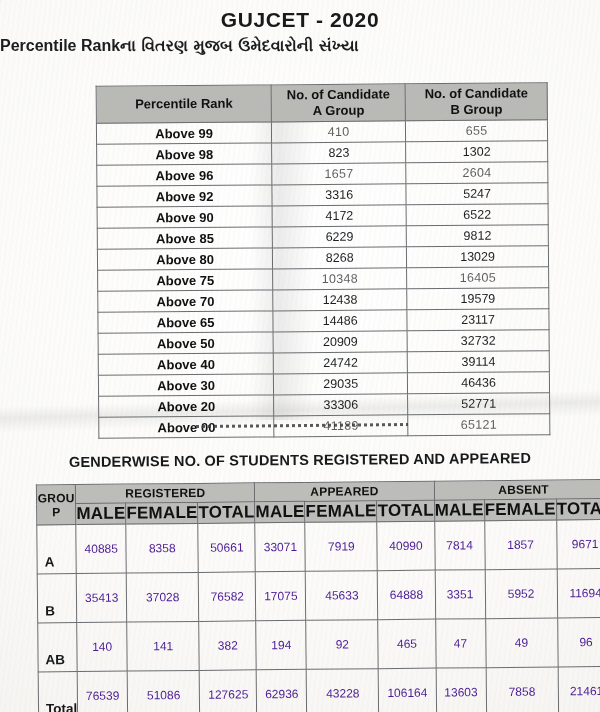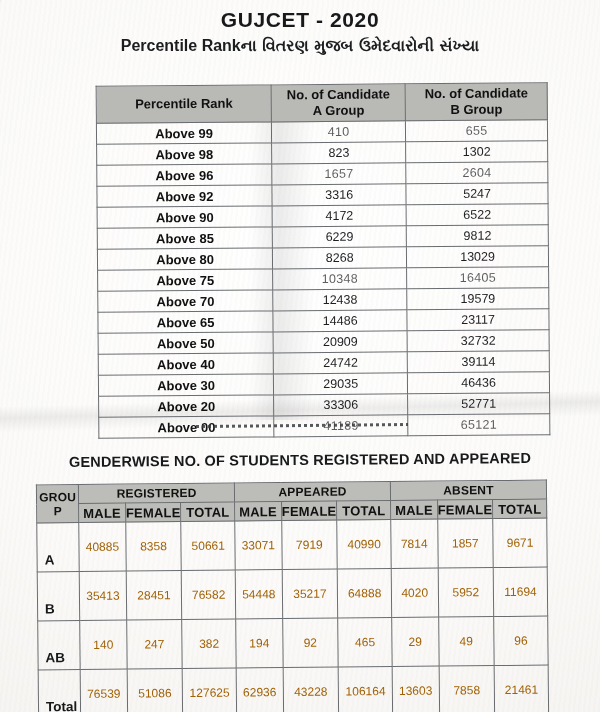--- a/index.html
+++ b/index.html
@@ -42,21 +42,20 @@
 
   
   .title-main{
     position:absolute;left:0;right:0;top:8px;
     text-align:center;
     font-size:21px;font-weight:bold;letter-spacing:.6px;
     color:#17191b;
   }
   .title-sub{
     position:absolute;left:0;right:0;top:36px;
-    text-align:center;
     font-size:16px;font-weight:bold;
     color:#1b1d1f;
   }
   .title-sub .guj{font-family:"DejaVu Sans", sans-serif;font-weight:bold;}
 
   
   #table1-wrap{
     position:absolute;left:97px;top:84px;width:452px;
     transform:rotate(-0.45deg);
   }
@@ -120,31 +119,31 @@
   }
   #table2 thead th{
     background:#bcbdb9;
     font-weight:bold;
     color:#111;
     height:18px;
     font-size:12px;
     letter-spacing:.2px;
   }
   #table2 thead th.sub{
-    font-size:13px;height:18px;
+    font-size:17px;height:18px;
   }
   #table2 tbody td{height:44px;}
   #table2 td.grp{
     font-weight:bold;font-size:13.5px;
     text-align:left;
     padding-left:7px;
     vertical-align:bottom;
     padding-bottom:4px;
   }
-  #table2 td.val{font-size:12px;color:#a16207;}
+  #table2 td.val{font-size:12px;color:#4c1d95;}
   .g-col{width:44px;}
   .m-col{width:53px;}
   .f-col{width:54px;}
   .t-col{width:62px;}
 </style>
 </head>
 <body>
 
 <div id="paper"></div>
 <div id="grain"></div>
@@ -291,38 +290,38 @@
             <td class="val">33071</td>
             <td class="val">7919</td>
             <td class="val">40990</td>
             <td class="val">7814</td>
             <td class="val">1857</td>
             <td class="val">9671</td>
           </tr>
           <tr>
             <td class="grp">B</td>
             <td class="val">35413</td>
-            <td class="val">28451</td>
+            <td class="val">37028</td>
             <td class="val">76582</td>
-            <td class="val">54448</td>
-            <td class="val">35217</td>
+            <td class="val">17075</td>
+            <td class="val">45633</td>
             <td class="val">64888</td>
-            <td class="val">4020</td>
+            <td class="val">3351</td>
             <td class="val">5952</td>
             <td class="val">11694</td>
           </tr>
           <tr>
             <td class="grp">AB</td>
             <td class="val">140</td>
-            <td class="val">247</td>
+            <td class="val">141</td>
             <td class="val">382</td>
             <td class="val">194</td>
             <td class="val">92</td>
             <td class="val">465</td>
-            <td class="val">29</td>
+            <td class="val">47</td>
             <td class="val">49</td>
             <td class="val">96</td>
           </tr>
           <tr>
             <td class="grp">Total</td>
             <td class="val">76539</td>
             <td class="val">51086</td>
             <td class="val">127625</td>
             <td class="val">62936</td>
             <td class="val">43228</td>

